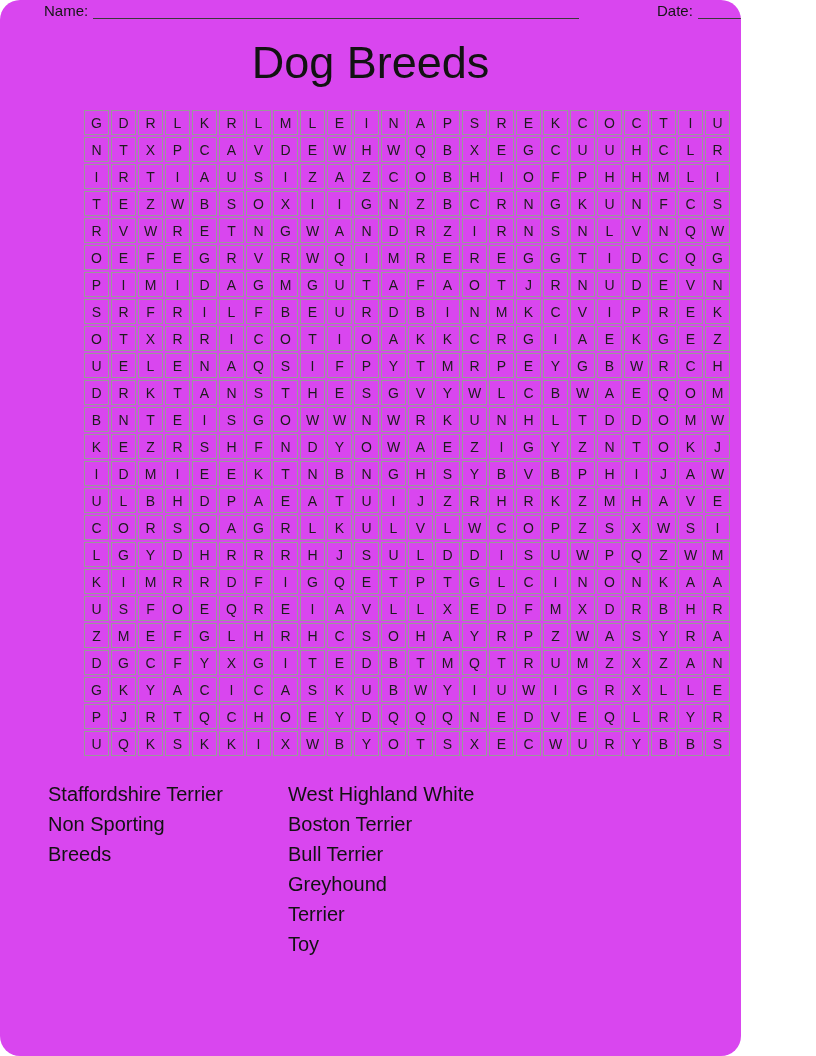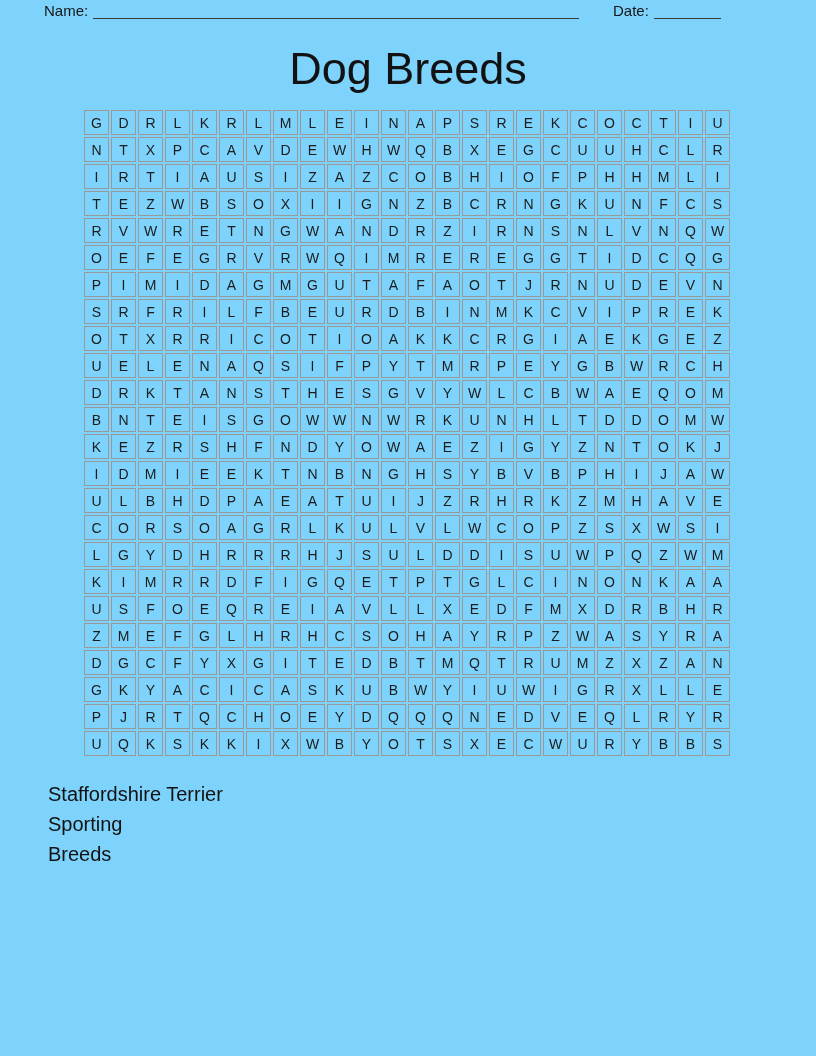--- a/index.html
+++ b/index.html
@@ -1,44 +1,45 @@
 <!DOCTYPE html>
 <html><head>
 <meta charset="utf-8">
 <style>
   html, body { margin: 0; padding: 0; background: #ffffff; }
   #page {
     position: relative;
-    width: 816px;
+    width: 741px;
     height: 1056px;
-    background: #7dd3fc;
+    background: #d946ef;
     font-family: "Liberation Sans", sans-serif;
     color: var(--text, #1c1c1c);
     overflow: hidden;
+    border-radius: 20px;
   }
 
   
   .hdr { position: absolute; top: 1px; font-size: 15px; color: #161616; white-space: nowrap; }
   .hdr-name { left: 44px; }
-  .hdr-date { left: 613px; text-align: center; }
+  .hdr-date { left: 657px; text-align: center; }
   .hdr .lbl { display: inline-block; vertical-align: bottom; }
   .blank {
     display: inline-block;
     vertical-align: bottom;
     height: 17px;
     border-bottom: 1.5px solid var(--blank-line, #3a3a3a);
     margin-left: 5px;
   }
   .blank-name { width: 486px; }
   .blank-date { width: 67px; }
 
   
   .title {
     position: absolute;
-    top: 43px; left: 0; right: 0;
+    top: 37px; left: 0; right: 0;
     text-align: center;
     font-size: 45px;
     font-weight: 400;
     letter-spacing: 0px;
     color: #121212;
   }
 
   
   table.grid {
     position: absolute;
@@ -714,18 +715,26 @@
           <td>B</td>
           <td>B</td>
           <td>S</td>
         </tr>
       </tbody>
   </table>
 
   <div class="words">
     <div class="word-col">
         <div class="word">Staffordshire Terrier</div>
-        <div class="word">Sporting</div>
+        <div class="word">Non Sporting</div>
         <div class="word">Breeds</div>
       </div>
+    <div class="word-col">
+        <div class="word">West Highland White</div>
+        <div class="word">Boston Terrier</div>
+        <div class="word">Bull Terrier</div>
+        <div class="word">Greyhound</div>
+        <div class="word">Terrier</div>
+        <div class="word">Toy</div>
+      </div>
   </div>
 
 </div>
 
 </body></html>

